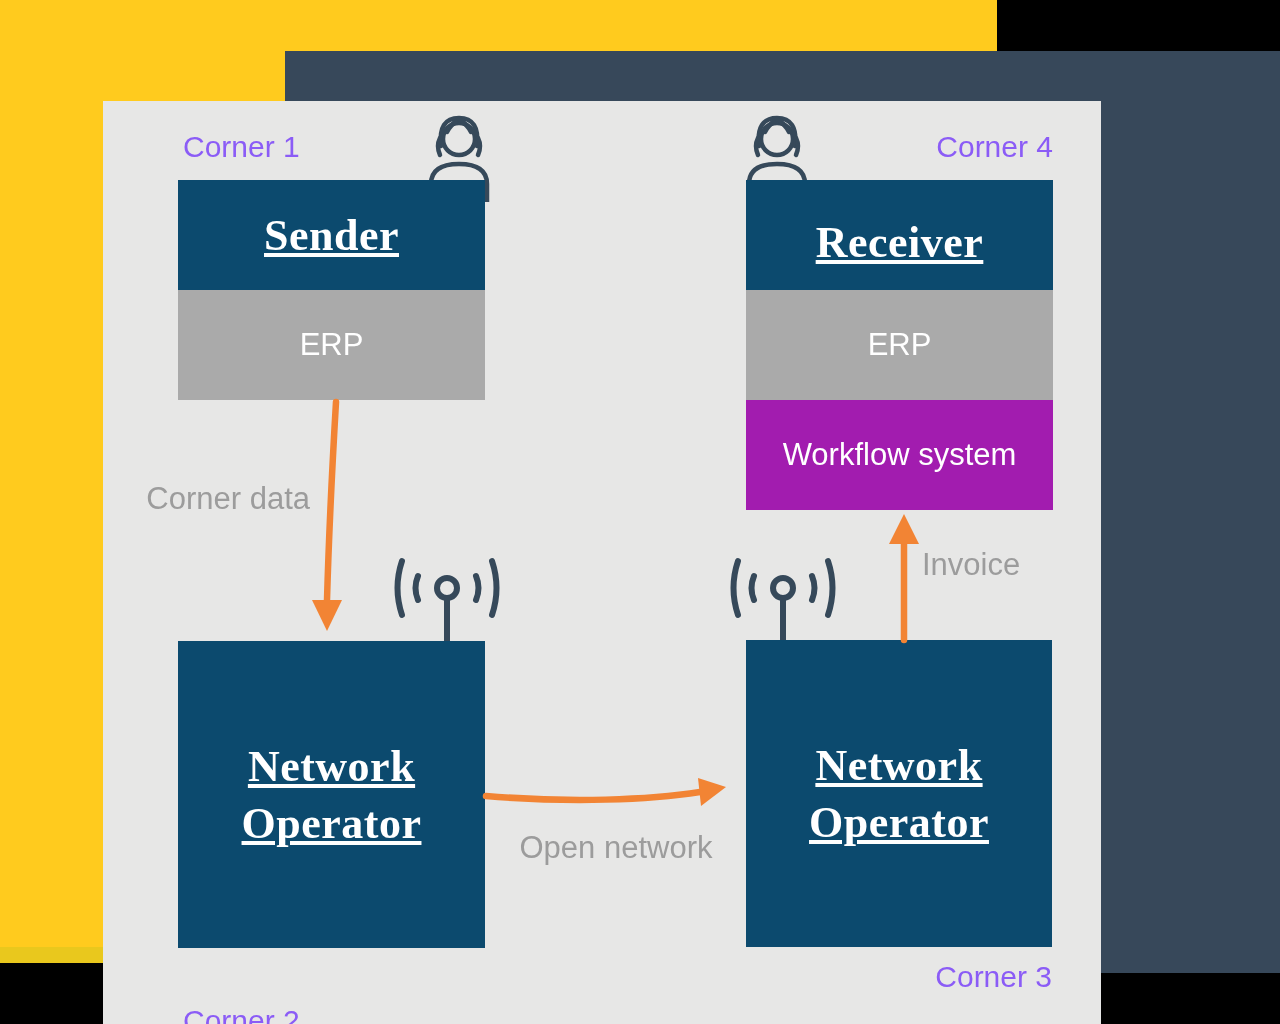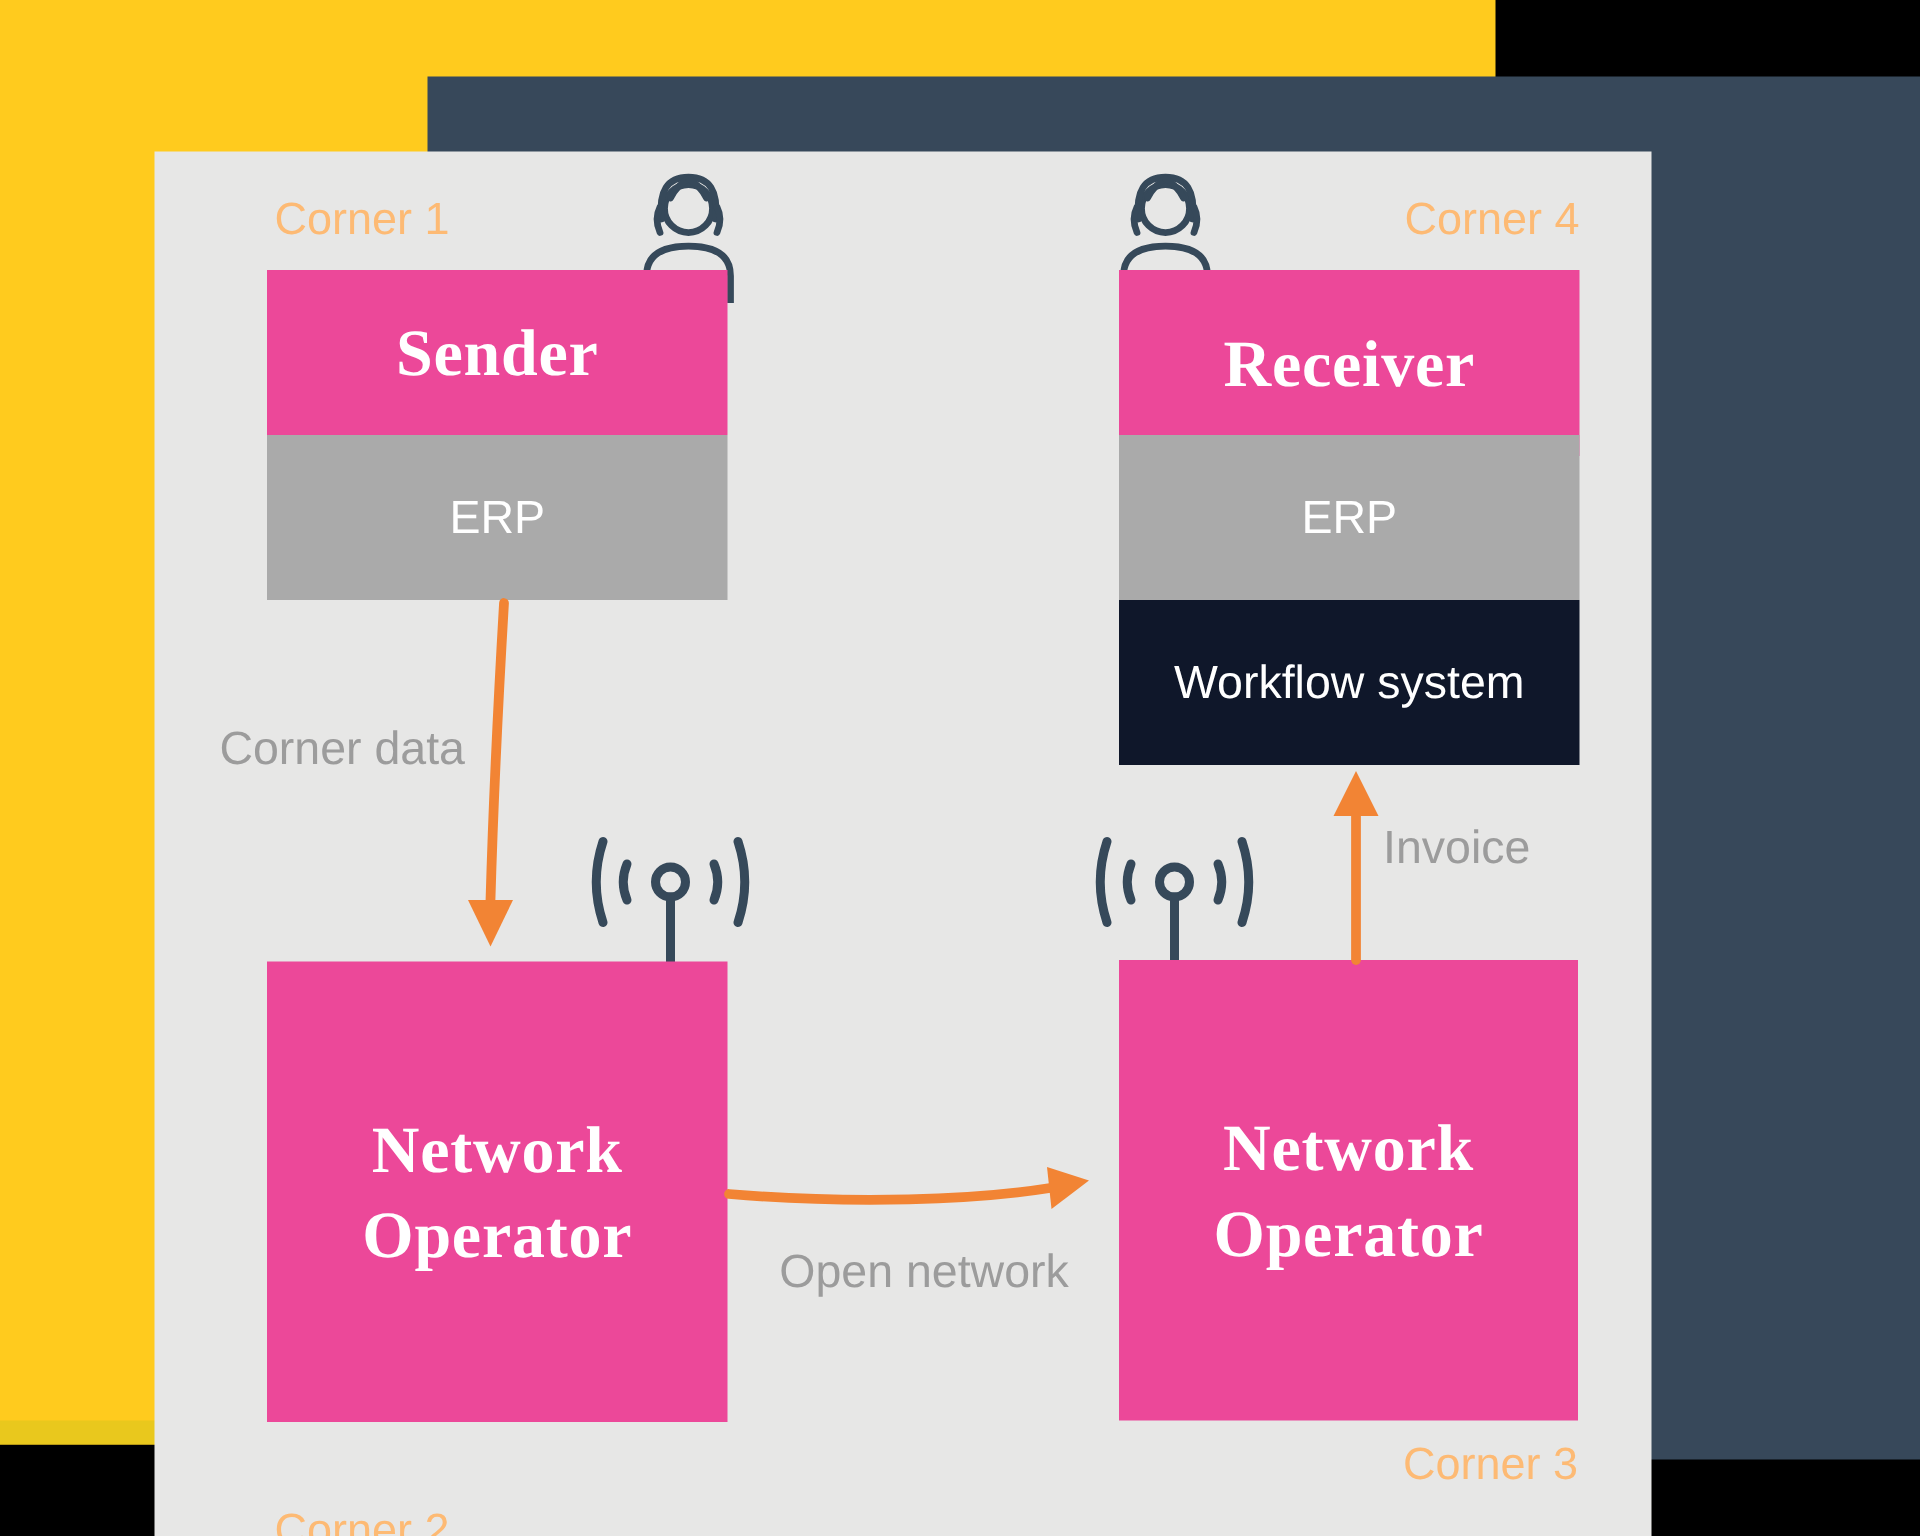--- a/index.html
+++ b/index.html
@@ -8,38 +8,38 @@
     background:#000;font-family:"Liberation Sans",sans-serif;
   }
   .abs{position:absolute;}
   
   #yellow-rect{left:0;top:0;width:997px;height:963px;background:#FFCB1E;z-index:0;}
   #yellow-edge{left:0;top:947px;width:997px;height:16px;background:#E9C81D;z-index:0;}
   #slate-rect{left:285px;top:51px;width:995px;height:922px;background:#37485A;z-index:0;}
   #panel{left:103px;top:101px;width:998px;height:923px;background:#E7E7E6;z-index:0;}
   
   .corner-label{
-    font-size:30px;color:#fdba74;z-index:3;line-height:34px;white-space:nowrap;
+    font-size:30px;color:#8b5cf6;z-index:3;line-height:34px;white-space:nowrap;
   }
   #corner1{left:183px;top:130px;}
   #corner2{left:183px;top:960px;margin-top:44px;}
   #corner3{top:960px;right:228px;}
   #corner4{top:130px;right:227px;text-align:right;}
   
   .box{display:flex;align-items:center;justify-content:center;z-index:2;}
-  .dark-box{background:#ec4899;color:#fff;}
+  .dark-box{background:#0c4a6e;color:#fff;text-decoration:underline;}
   .title-text{
     font-family:"Liberation Serif",serif;font-weight:bold;font-size:44px;
     letter-spacing:0.5px;text-align:center;line-height:57px;
   }
   #sender-box{left:178px;top:180px;width:307px;height:110px;}
   #receiver-box{left:746px;top:180px;width:307px;height:124px;}
   #erp-sender{left:178px;top:290px;width:307px;height:110px;background:#AAAAAA;color:#fff;font-size:31px;}
   #erp-receiver{left:746px;top:290px;width:307px;height:110px;background:#AAAAAA;color:#fff;font-size:31px;}
-  #workflow-box{left:746px;top:400px;width:307px;height:110px;background:#0f172a;color:#fff;font-size:31px;}
+  #workflow-box{left:746px;top:400px;width:307px;height:110px;background:#a21caf;color:#fff;font-size:31px;}
   #netop-left{left:178px;top:641px;width:307px;height:307px;}
   #netop-right{left:746px;top:640px;width:306px;height:307px;}
   #netop-left .title-text,#netop-right .title-text{width:230px;}
   
   .flow-label{font-size:31px;color:#9C9C9C;line-height:34px;z-index:3;}
   #invoice-data-label{right:970px;top:482px;text-align:right;width:200px;}
   #open-network-label{left:516px;top:831px;width:200px;text-align:center;}
   #invoice-label{left:922px;top:548px;}
   
   .icon-holder{z-index:1;}

